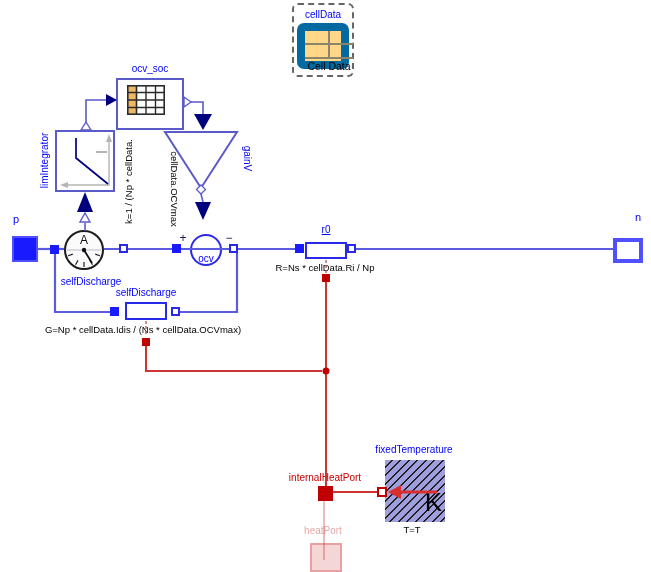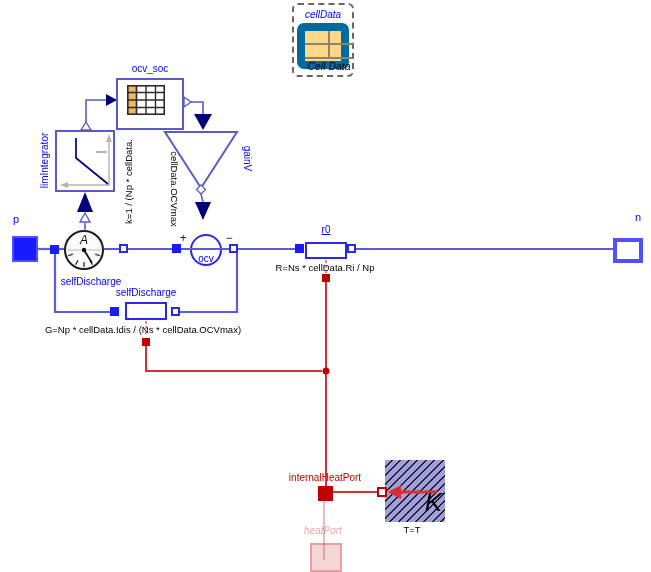--- a/index.html
+++ b/index.html
@@ -4,21 +4,21 @@
 <style>
   * { box-sizing: border-box; margin: 0; padding: 0; }
   html,body { background:#ffffff; }
   #canvas {
     position: relative;
     width: 651px; height: 572px;
     background: #ffffff;
     font-family: "Liberation Sans", sans-serif;
     overflow: hidden;
   }
-  .abs { position: absolute; font-style: italic; }
+  .abs { position: absolute; }
   .lbl { position: absolute; font-size: 10px; color: #0000ff; text-align: center; white-space: nowrap; }
   .param { position: absolute; font-size: 9.5px; color: #000000; text-align: center; white-space: nowrap; }
   .heatlbl { position: absolute; font-size: 10px; color: #cc0000; text-align: center; white-space: nowrap; }
   .rot90  { transform: rotate(90deg); }
   .rotm90 { transform: rotate(-90deg); }
   .block { position: absolute; background: #ffffff; border: 2px solid #5a5ac8; z-index: 2; }
   .eblock { position: absolute; background: #ffffff; border: 2px solid #2929e8; z-index: 2; }
   .pin-filled { position: absolute; width: 9px; height: 9px; background: #1a1aff; z-index: 4; }
   .pin-open { position: absolute; width: 9px; height: 9px; background: #ffffff; border: 2px solid #2929e8; z-index: 4; }
   .heat-sq { position: absolute; background: #c00000; z-index: 4; }
@@ -153,18 +153,19 @@
   <div class="heat-sq" style="left:322px; top:274px; width:8px; height:8px;"></div>
   <div class="heat-sq" style="left:142px; top:338px; width:8px; height:8px;"></div>
   <div class="heat-sq" style="left:318px; top:486px; width:15px; height:15px;"></div>
   <div class="heatlbl" style="left:255px; top:472px; width:140px;">internalHeatPort</div>
   <div class="abs" style="left:377px; top:487px; width:10px; height:10px; background:#ffffff; border:2px solid #c00000; z-index:4;"></div>
 
   <div class="abs" style="left:385px; top:460px; width:60px; height:62px; z-index:2;
         background:repeating-linear-gradient(135deg, #9f9fdf 0px, #9f9fdf 4.5px, #1f1f1f 4.5px, #1f1f1f 6px);">
     <div class="abs" style="right:3px; bottom:4px; font-size:26px; color:#000;">K</div>
   </div>
+  <div class="lbl" style="left:344px; top:444px; width:140px;">fixedTemperature</div>
   <div class="param" style="left:382px; top:524px; width:60px;">T=T</div>
 
   <div class="abs" style="left:310px; top:543px; width:32px; height:29px; background:rgba(192,0,0,0.16); border:2px solid rgba(192,0,0,0.25); z-index:2;"></div>
   <div class="abs" style="left:283px; top:525px; width:80px; font-size:10px; color:rgba(205,80,80,0.5); text-align:center; z-index:2;">heatPort</div>
 
 </div>
 
 </body></html>

